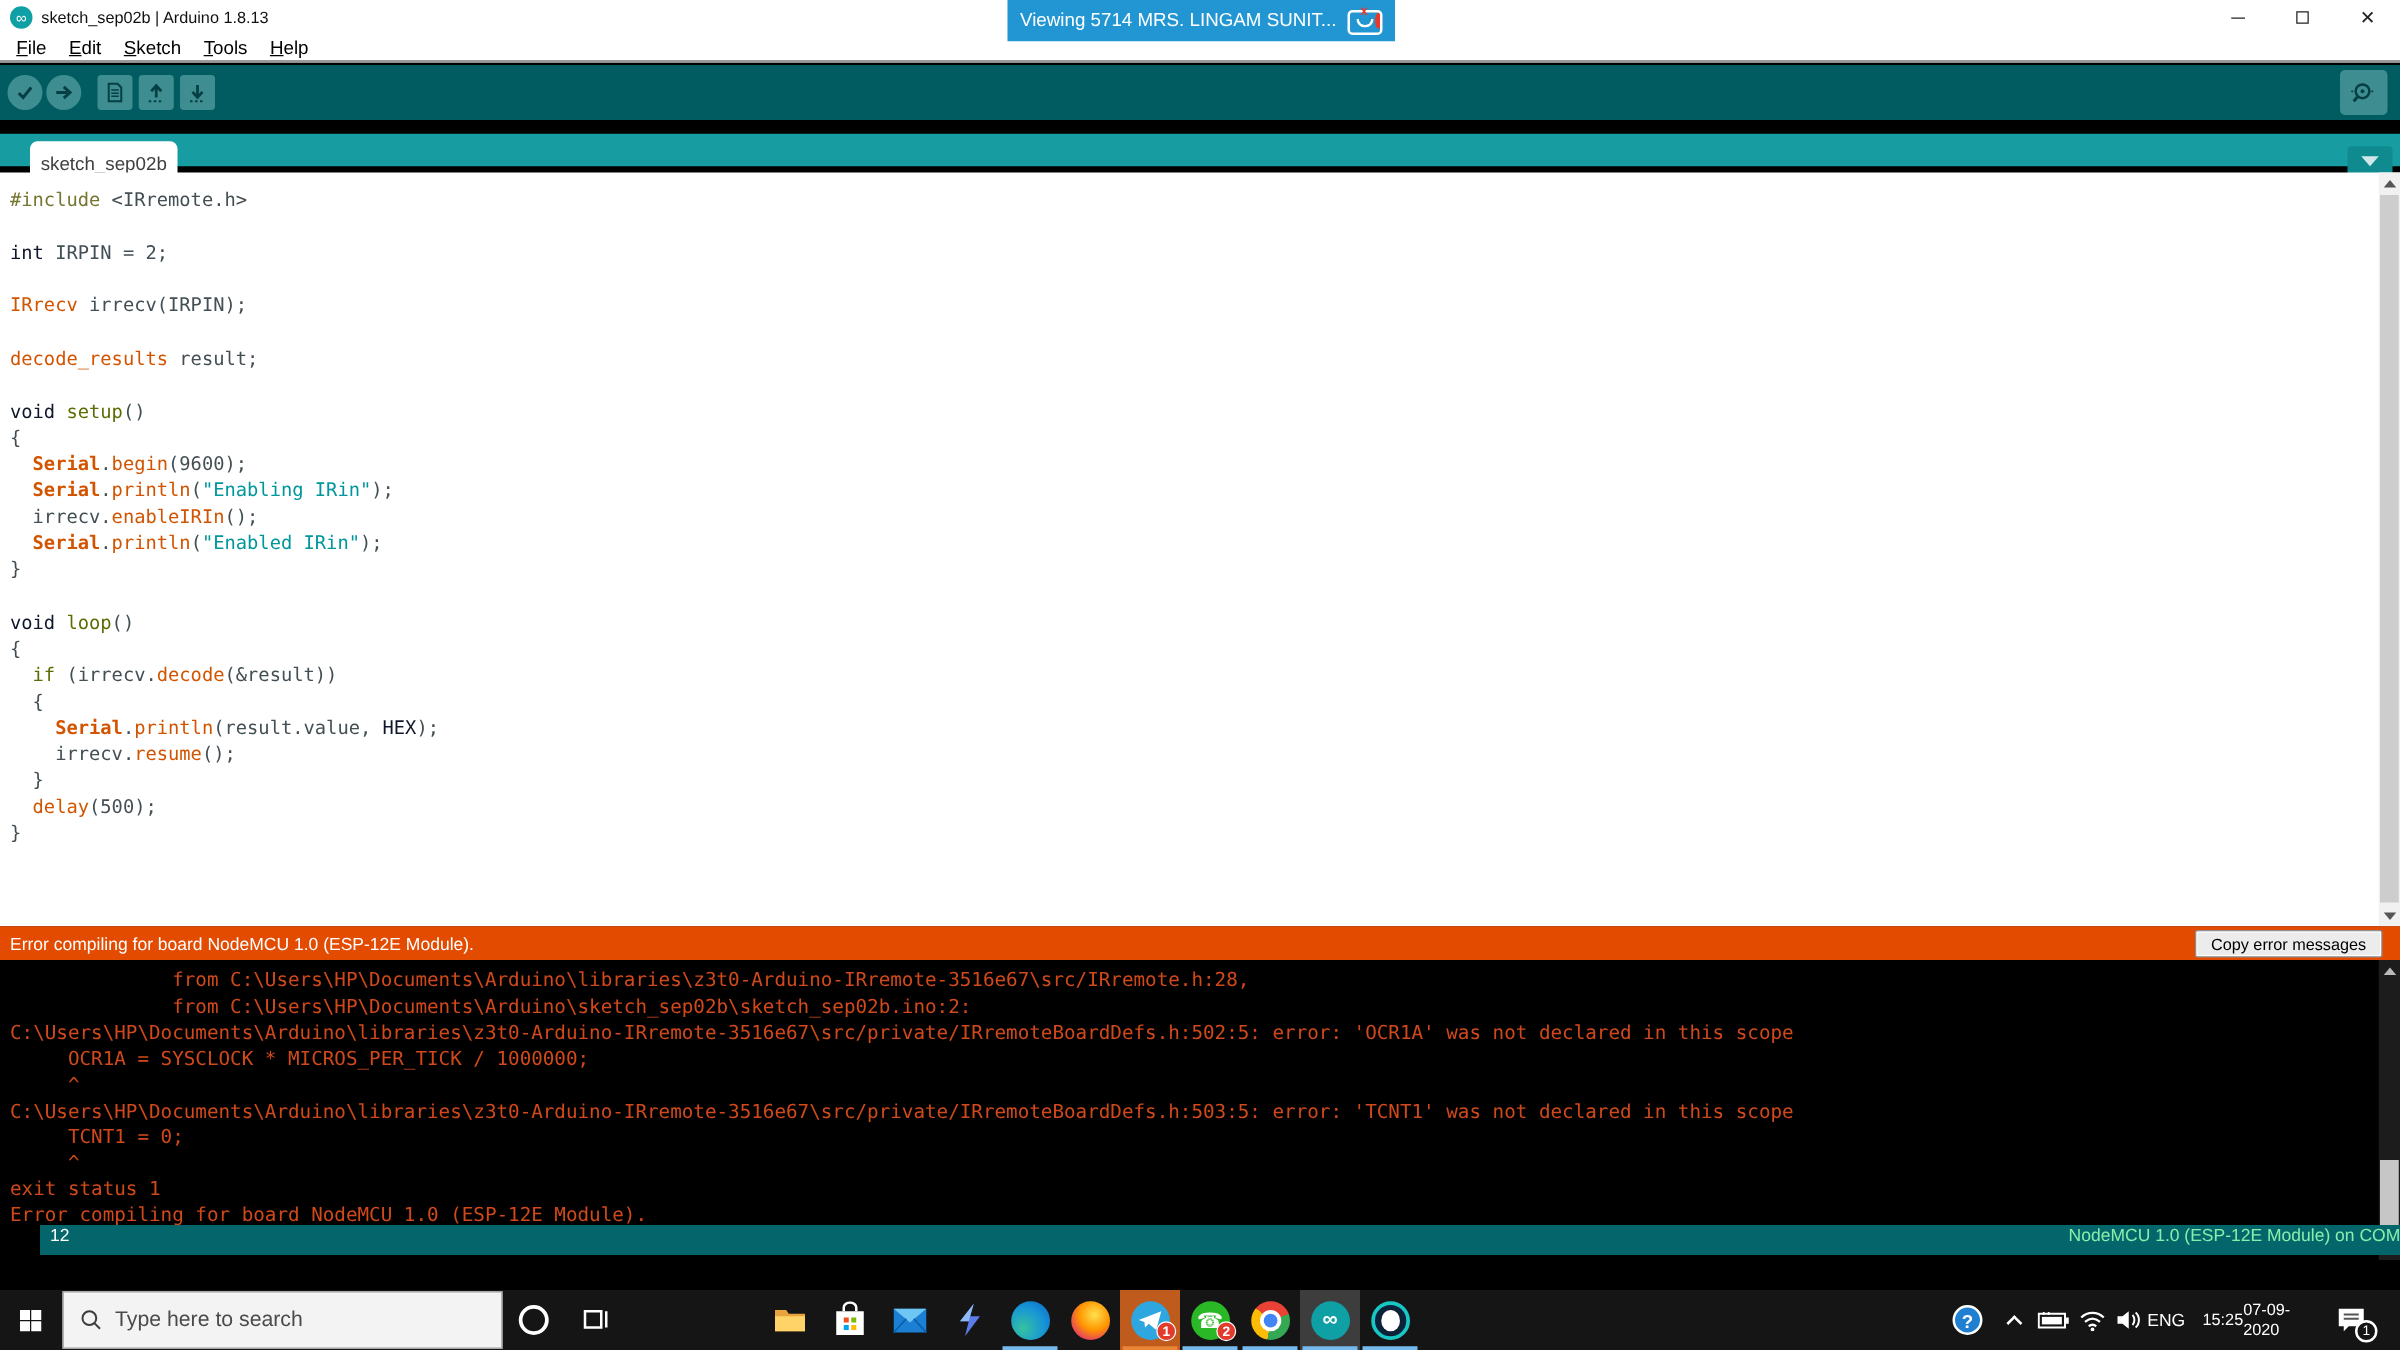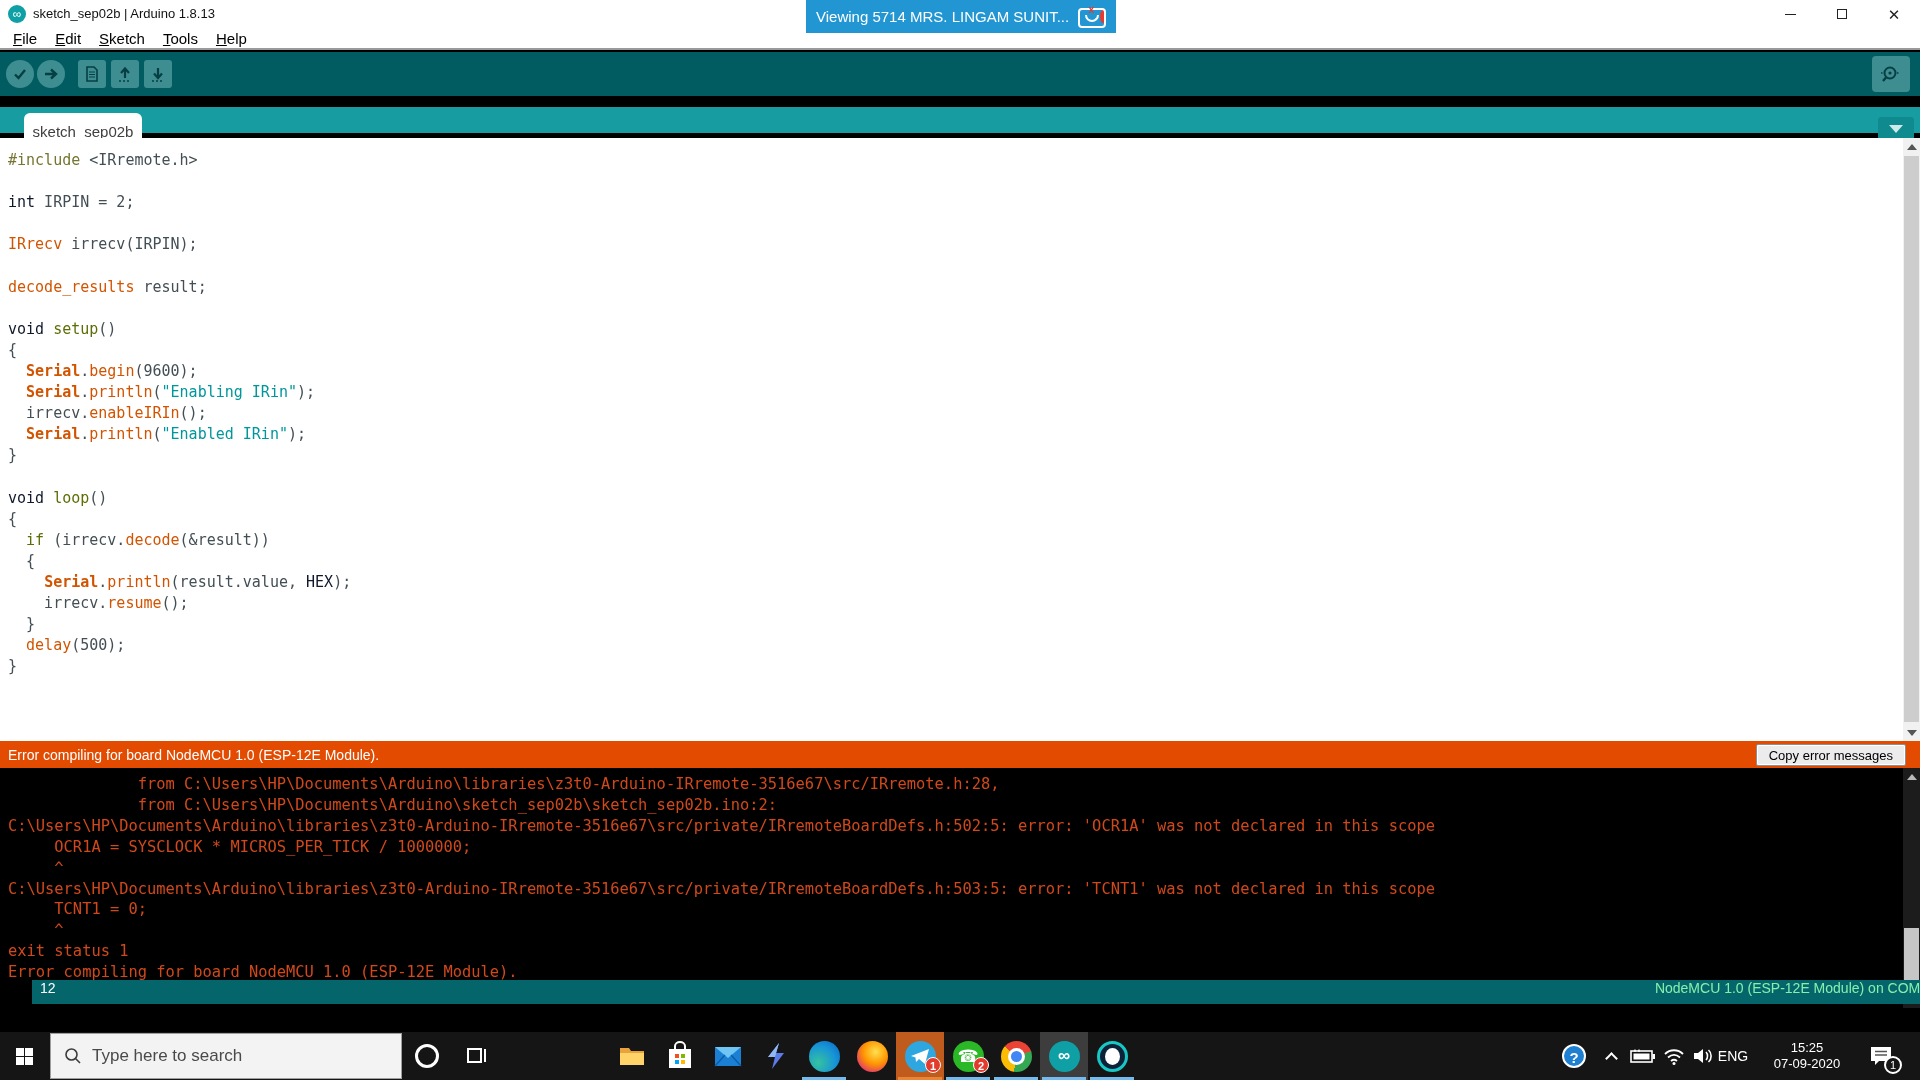--- a/index.html
+++ b/index.html
@@ -128,21 +128,21 @@
   .tray-item { position:absolute; top:0; height:48px; display:flex; align-items:center; justify-content:center; color:#fff; }
   #tray-help { left:1560px; width:28px; }
   .help-c { width:24px; height:24px; border-radius:50%; background:#1F7FD0; color:#fff; font-weight:bold;
             font-size:15px; text-align:center; line-height:24px; border:2px solid #fff; }
   #tray-chevron { left:1598px; width:26px; }
   .chev { width:9px; height:9px; border-left:2px solid #fff; border-top:2px solid #fff; transform:rotate(45deg); margin-top:5px; }
   #tray-battery { left:1628px; width:30px; }
   #tray-wifi { left:1660px; width:28px; }
   #tray-volume { left:1688px; width:30px; }
   #tray-lang { left:1714px; width:38px; font-size:14px; }
-  #tray-clock { left:1762px; width:90px; flex-direction:column; font-size:13px; line-height:16px; }
+  #tray-clock { left:1762px; width:90px; flex-direction:row; font-size:13px; line-height:16px; }
   #tray-notif { left:1858px; width:46px; }
   .notif-badge { position:absolute; right:2px; bottom:6px; width:18px; height:18px; border-radius:50%;
                  border:2px solid #fff; background:#151515; color:#fff; font-size:11px; line-height:15px; text-align:center; }
 </style>
 </head>
 <body>
 
 <div class="abs" id="titlebar">
   <div class="abs" id="app-icon">∞</div>
   <div class="abs" id="title-text">sketch_sep02b | Arduino 1.8.13</div>

